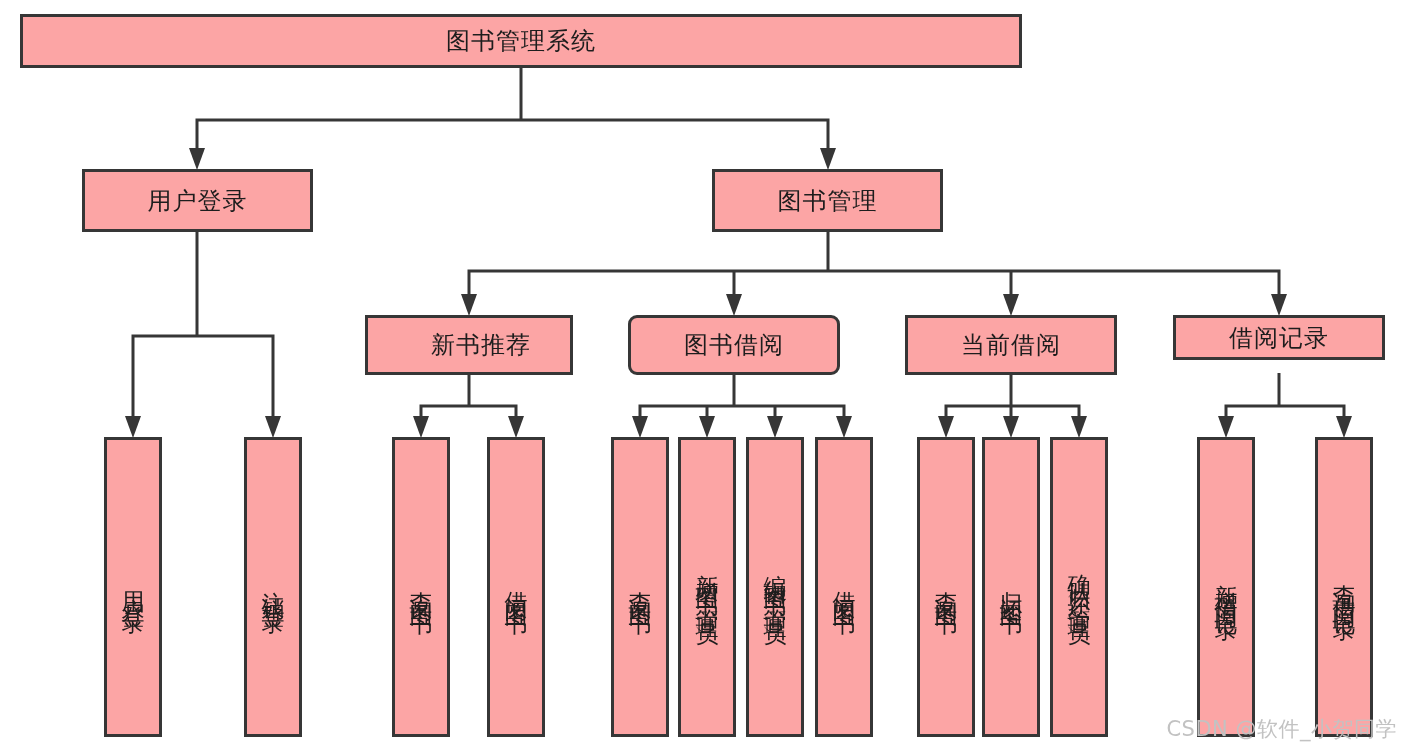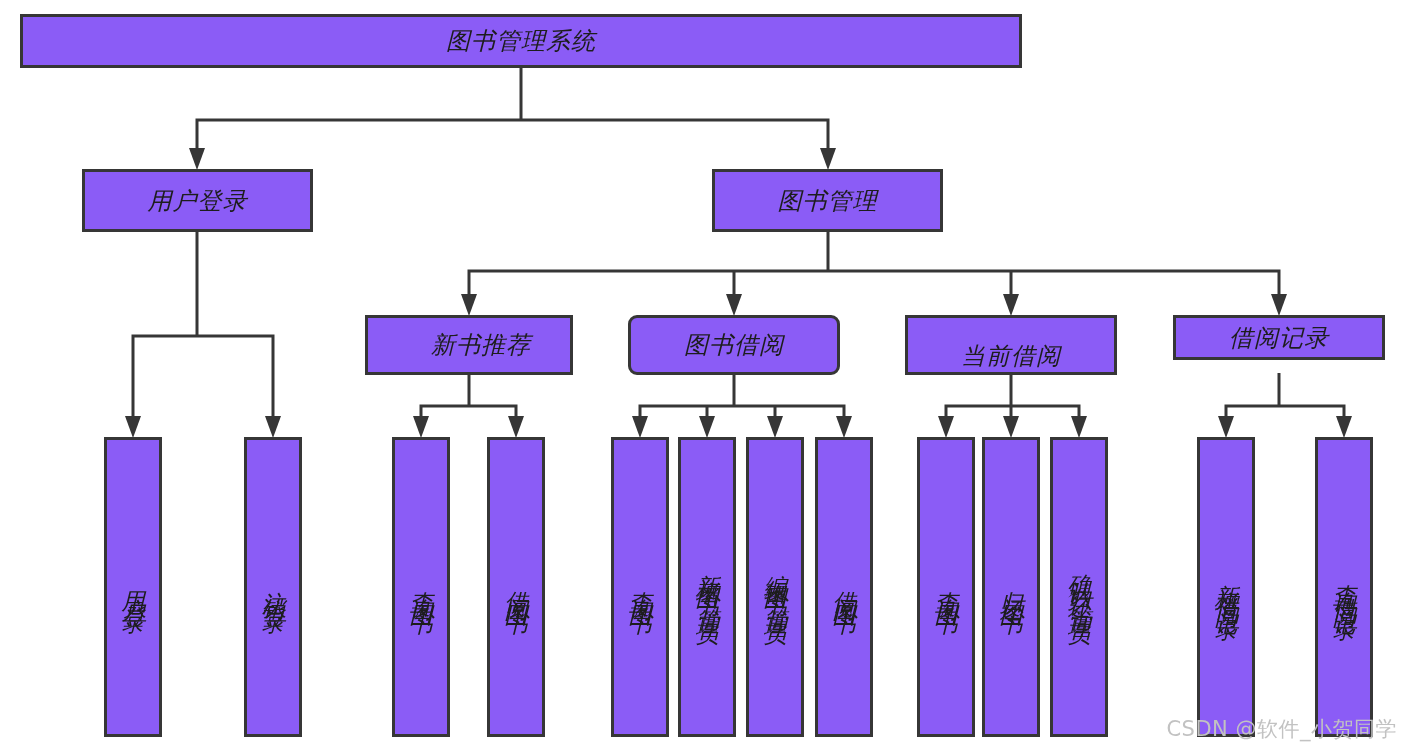--- a/index.html
+++ b/index.html
@@ -11,28 +11,27 @@
     overflow: hidden;
   }
   .stage { position: absolute; inset: 0; }
 
   svg.connectors { position: absolute; left: 0; top: 0; z-index: 1; }
   .cline  { fill: none; stroke: var(--line, #363636); stroke-width: 3; }
   .carrow { fill: var(--line, #363636); stroke: none; }
 
   .node {
     position: absolute; box-sizing: border-box;
-    background: #8b5cf6;
+    background: #fca5a5;
     border: 3px solid var(--line, #363636);
     display: flex; align-items: center; justify-content: center;
     color: var(--text, #1d1d1d);
     z-index: 2;
     font-size: 24px; letter-spacing: 1px;
     white-space: nowrap;
-    font-style: italic;
   }
   .leaf span {
     writing-mode: vertical-rl;
     text-orientation: mixed;
     font-size: 23px; letter-spacing: 7px;
     line-height: 1;
     white-space: normal;
   }
   .watermark {
     position: absolute; right: 8px; bottom: 4px;
@@ -100,21 +99,21 @@
   <div class="node" style="left:712px; top:169px; width:231px; height:63px;">
     <span>图书管理</span>
   </div>
 
   <div class="node" style="left:365px; top:315px; width:208px; height:60px;padding-left:24px;">
     <span>新书推荐</span>
   </div>
   <div class="node" style="left:628px; top:315px; width:212px; height:60px;border-radius:9px;">
     <span>图书借阅</span>
   </div>
-  <div class="node" style="left:905px; top:315px; width:212px; height:60px;align-items:flex-end;">
+  <div class="node" style="left:905px; top:315px; width:212px; height:60px;">
     <span>当前借阅</span>
   </div>
   <div class="node" style="left:1173px; top:315px; width:212px; height:45px;">
     <span>借阅记录</span>
   </div>
 
   <div class="node leaf" style="left:104px; top:437px; width:58px; height:300px;">
     <span>用户登录</span>
   </div>
   <div class="node leaf" style="left:244px; top:437px; width:58px; height:300px;">

